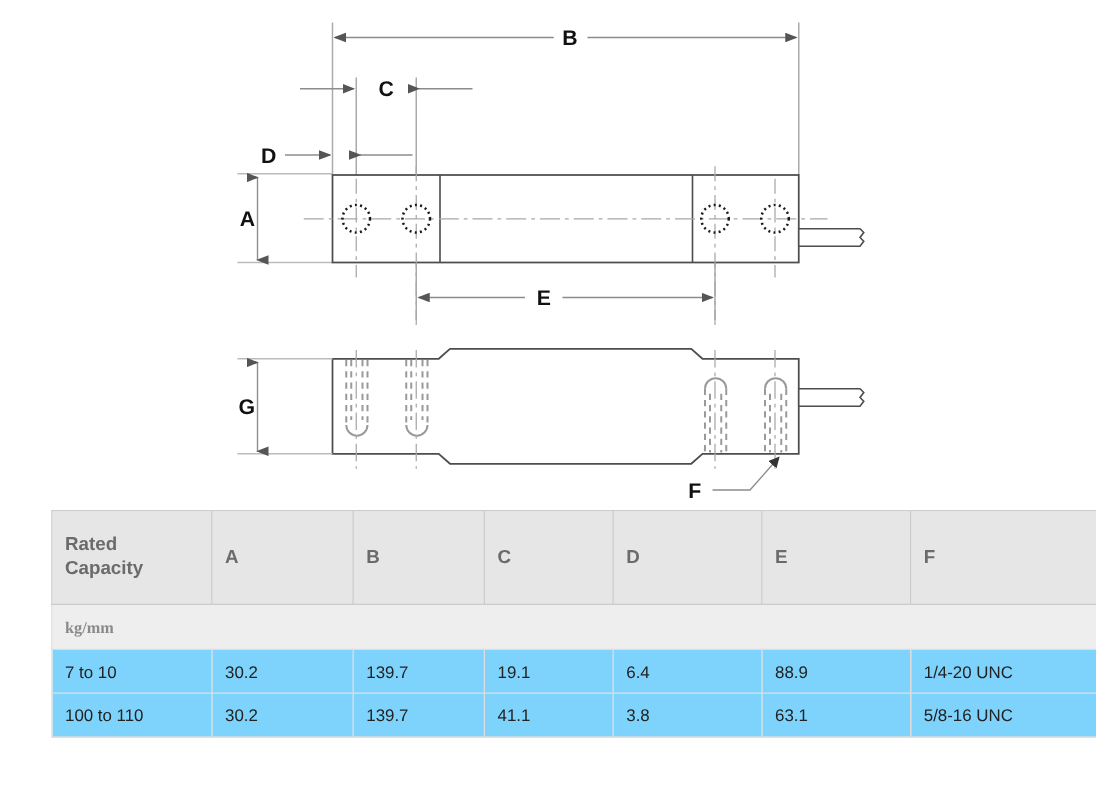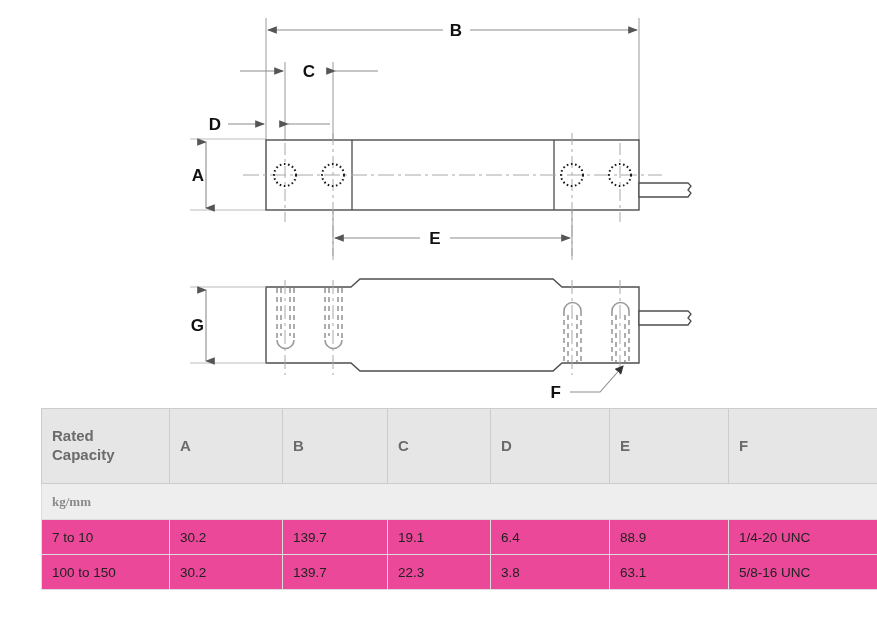--- a/index.html
+++ b/index.html
@@ -74,21 +74,21 @@
   tr.unit-row td {
     background: #eeeeee;
     color: #8a8a8a;
     font-size: 13px;
     font-weight: 700;
     height: 35px;
     border-color: #dddddd;
     font-family: Liberation Serif, serif;
   }
   tbody tr.data-row td {
-    background: #ec4899;
+    background: #7dd3fc;
     color: #222222;
     font-size: 13.5px;
     height: 34px;
     border-color: #dddddd;
   }
   .hdr-line { display: block; }
 </style>
 </head>
 <body>
 
@@ -269,24 +269,24 @@
           <td>139.7</td>
           <td>19.1</td>
           <td>6.4</td>
           <td>88.9</td>
           <td>1/4-20 UNC</td>
 
         </tr>
 
 
         <tr class="data-row">
-          <td>100 to 150</td>
+          <td>100 to 110</td>
           <td>30.2</td>
           <td>139.7</td>
-          <td>22.3</td>
+          <td>41.1</td>
           <td>3.8</td>
           <td>63.1</td>
           <td>5/8-16 UNC</td>
 
         </tr>
       </tbody>
     </table>
   </div>
 
 </div>

